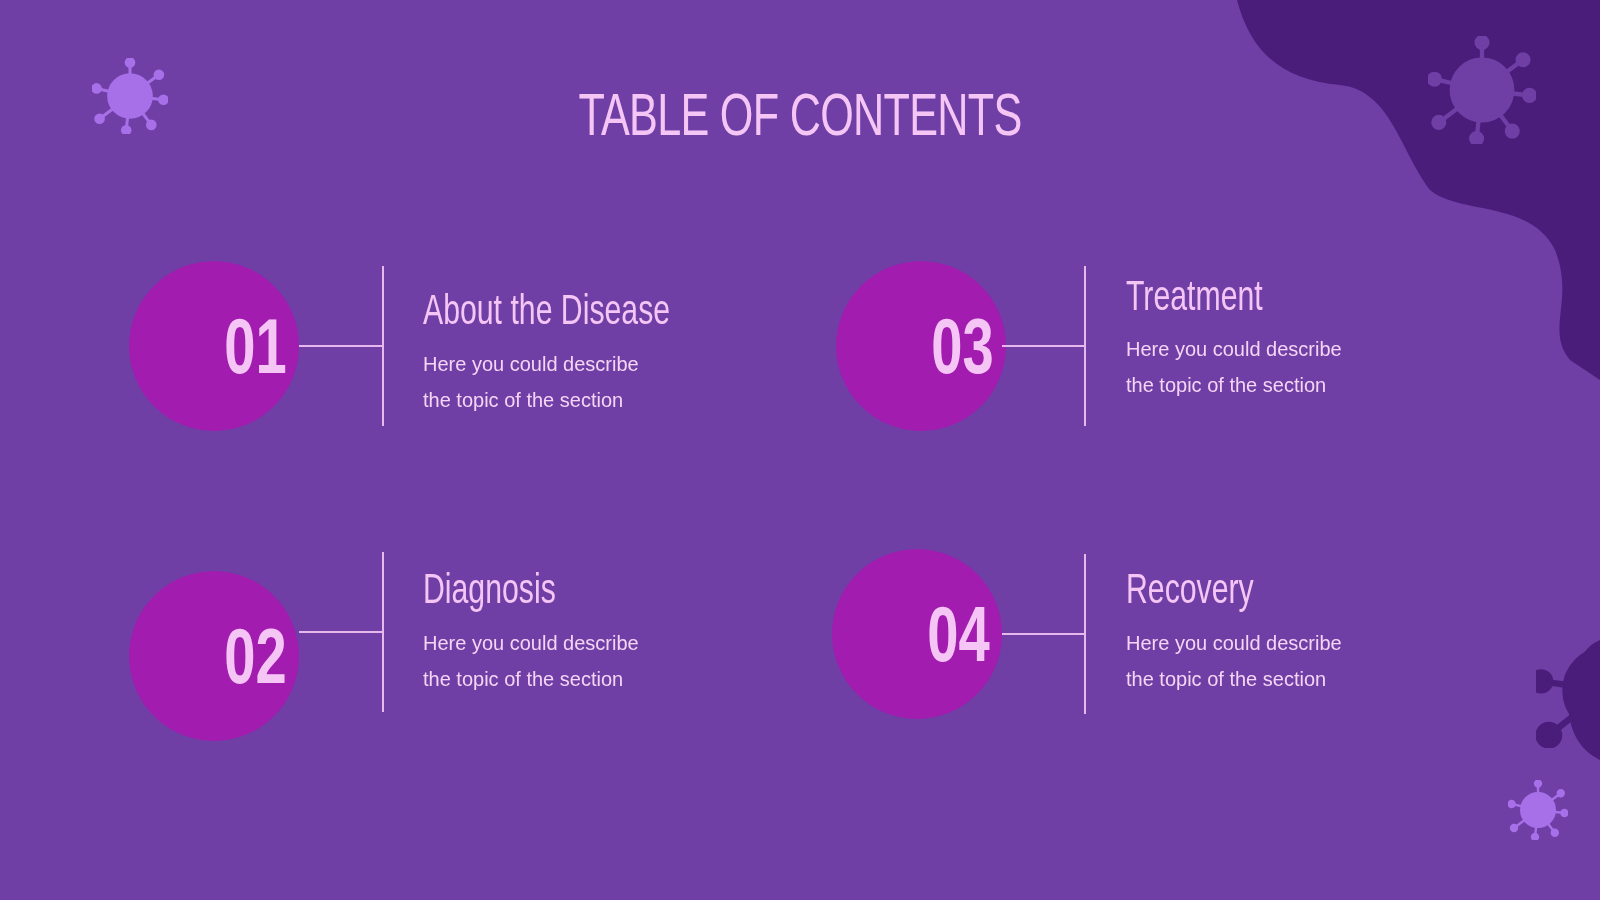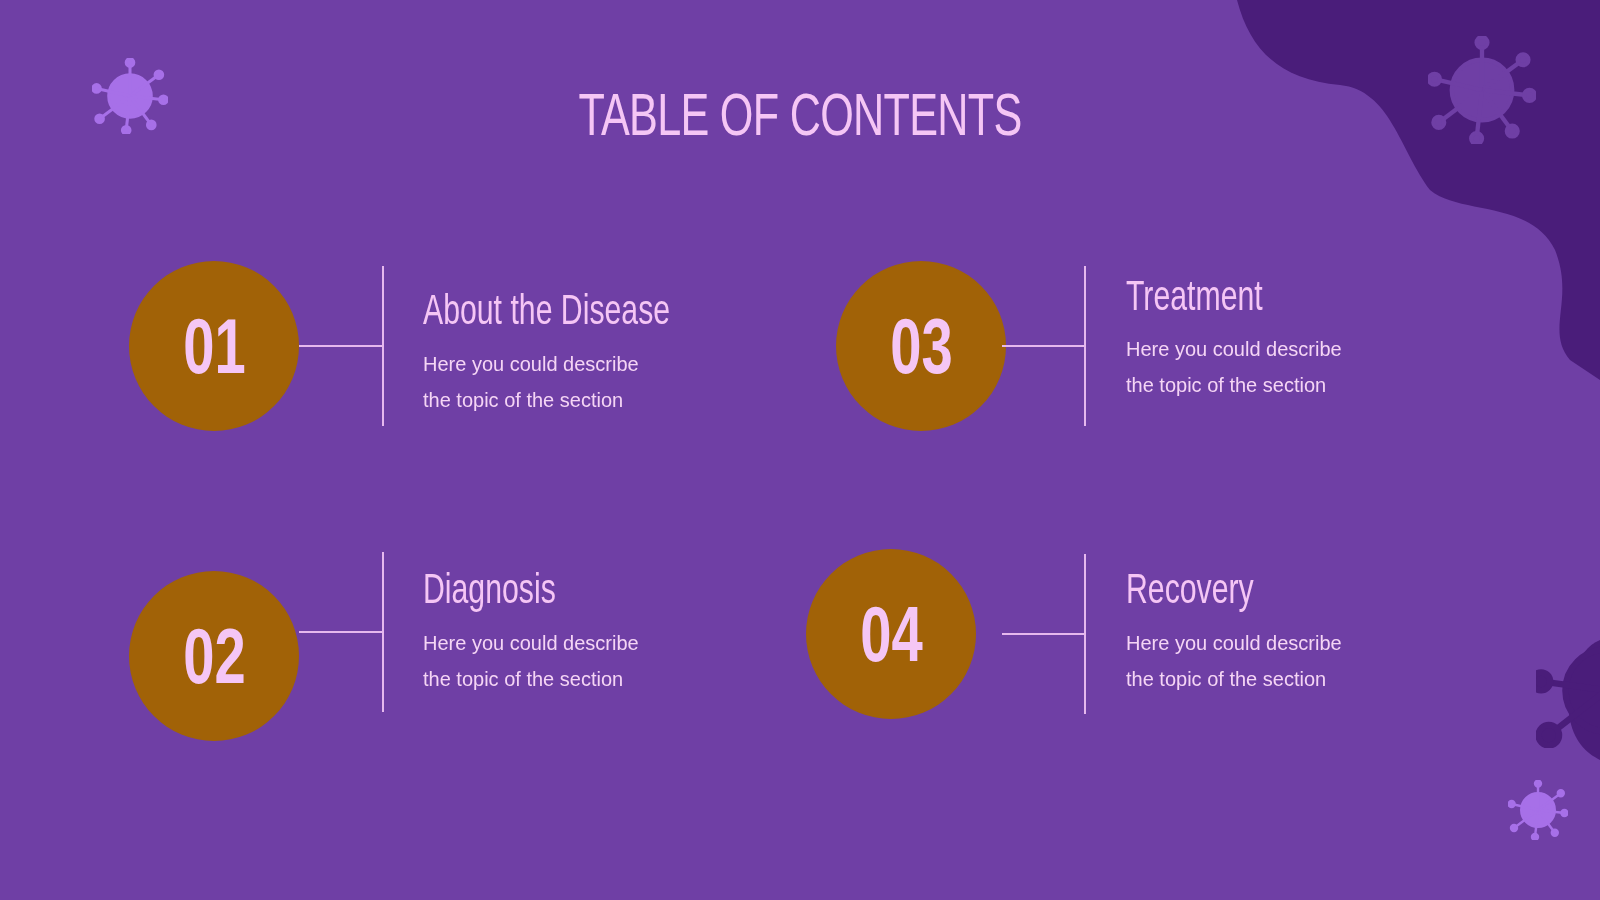--- a/index.html
+++ b/index.html
@@ -1,19 +1,19 @@
 <!DOCTYPE html>
 <html><head>
 <meta charset="utf-8">
 <style>
   html, body { margin:0; padding:0; }
   body { width:1600px; height:900px; overflow:hidden; background:#6f3fa5; position:relative; font-family:"Liberation Sans", sans-serif; }
   .bg-blob { position:absolute; left:0; top:0; }
   .title { position:absolute; left:0; width:1600px; top:80px; text-align:center; color:#f5c6f5; font-family:"Liberation Sans", sans-serif; font-size:60px; letter-spacing:-1px; transform:scaleX(0.72); transform-origin:center; font-weight:400; }
-  .circle { position:absolute; width:170px; height:170px; border-radius:50%; background:#a16207; display:flex; align-items:center; justify-content:center; }
+  .circle { position:absolute; width:170px; height:170px; border-radius:50%; background:#a21caf; display:flex; align-items:center; justify-content:flex-end; }
   .num { color:#f5c6f5; font-size:78px; font-weight:bold; transform:scaleX(0.72); font-family:"Liberation Sans", sans-serif; }
   .hline { position:absolute; height:2px; background:#e6b8ee; }
   .vline { position:absolute; width:2px; background:#e6b8ee; }
   .head { position:absolute; color:#f5c6f5; font-size:42px; transform:scaleX(0.72); transform-origin:left; white-space:nowrap; }
   .desc { position:absolute; color:#f5d5f5; font-size:20px; line-height:36px; white-space:nowrap; }
   .virus { position:absolute; }
 </style>
 </head>
 <body>
 
@@ -117,21 +117,21 @@
     <span class="num">03</span>
   </div>
 <div class="hline" style="left:1002px;top:345px;width:84px"></div>
 <div class="vline" style="left:1084px;top:266px;height:160px"></div>
 <div class="head" style="left:1126px;top:272px">Treatment</div>
 <div class="desc" style="left:1126px;top:331px">
     <div>Here you could describe</div>
     <div>the topic of the section</div>
   </div>
 
-<div class="circle" style="left:806px;top:549px">
+<div class="circle" style="left:832px;top:549px">
     <span class="num">04</span>
   </div>
 <div class="hline" style="left:1002px;top:633px;width:84px"></div>
 <div class="vline" style="left:1084px;top:554px;height:160px"></div>
 <div class="head" style="left:1126px;top:565px">Recovery</div>
 <div class="desc" style="left:1126px;top:625px">
     <div>Here you could describe</div>
     <div>the topic of the section</div>
   </div>
 

